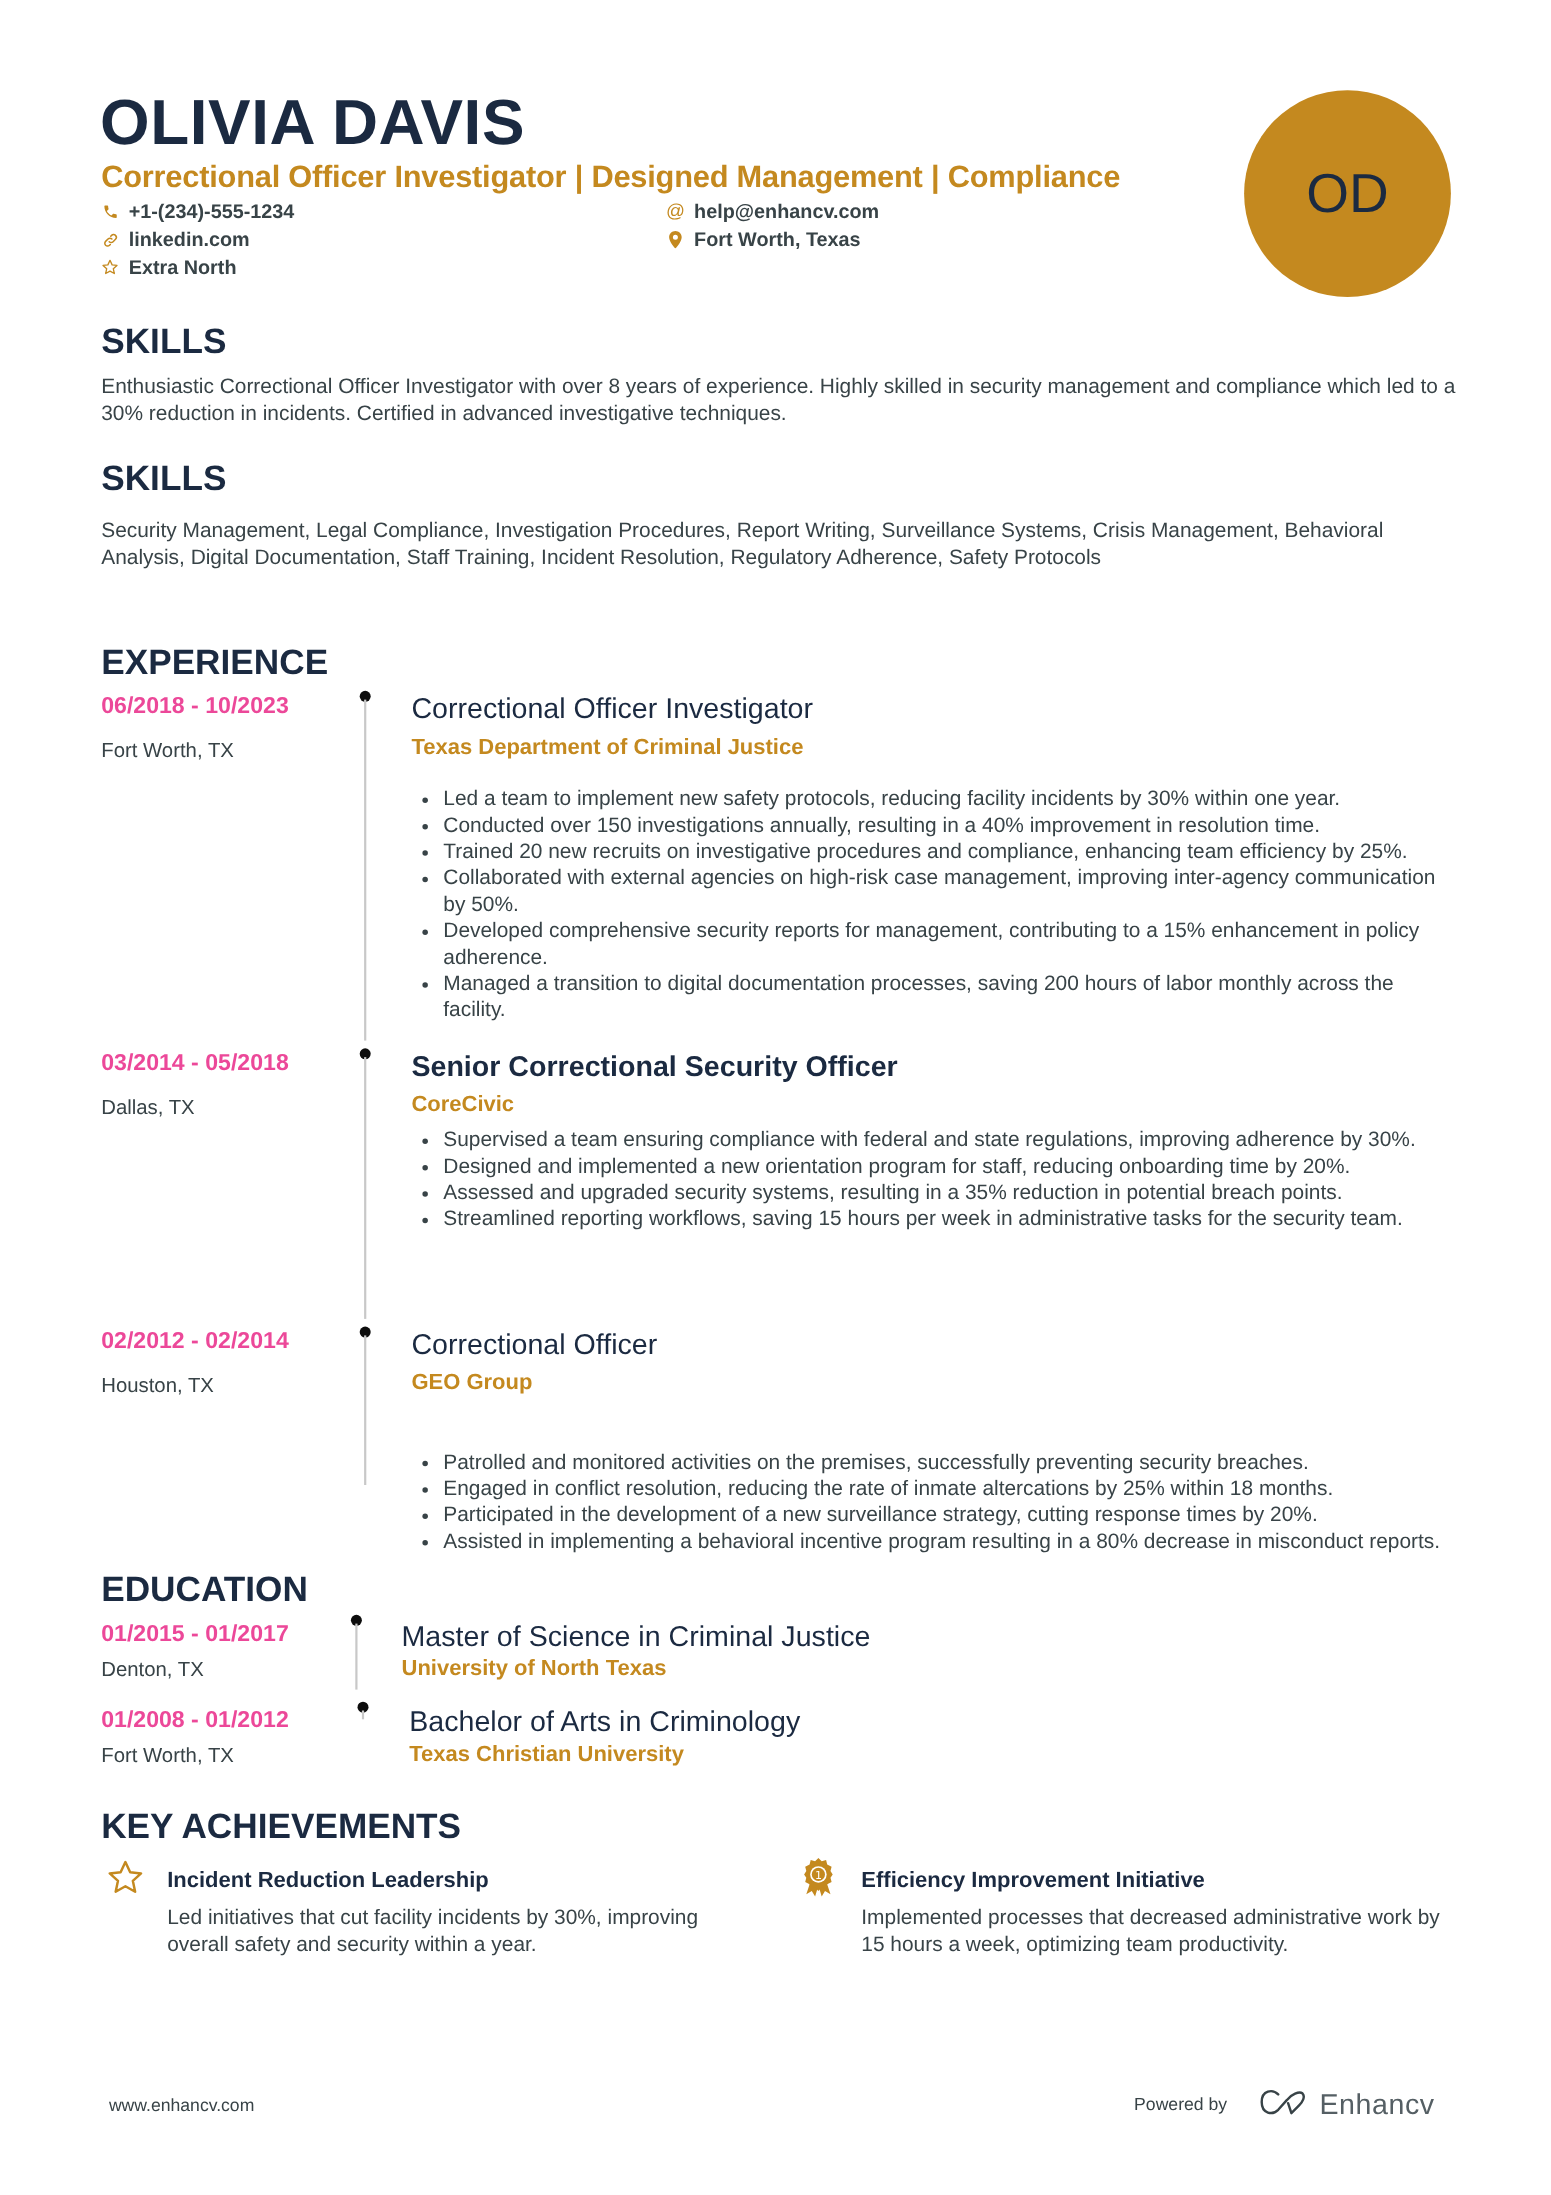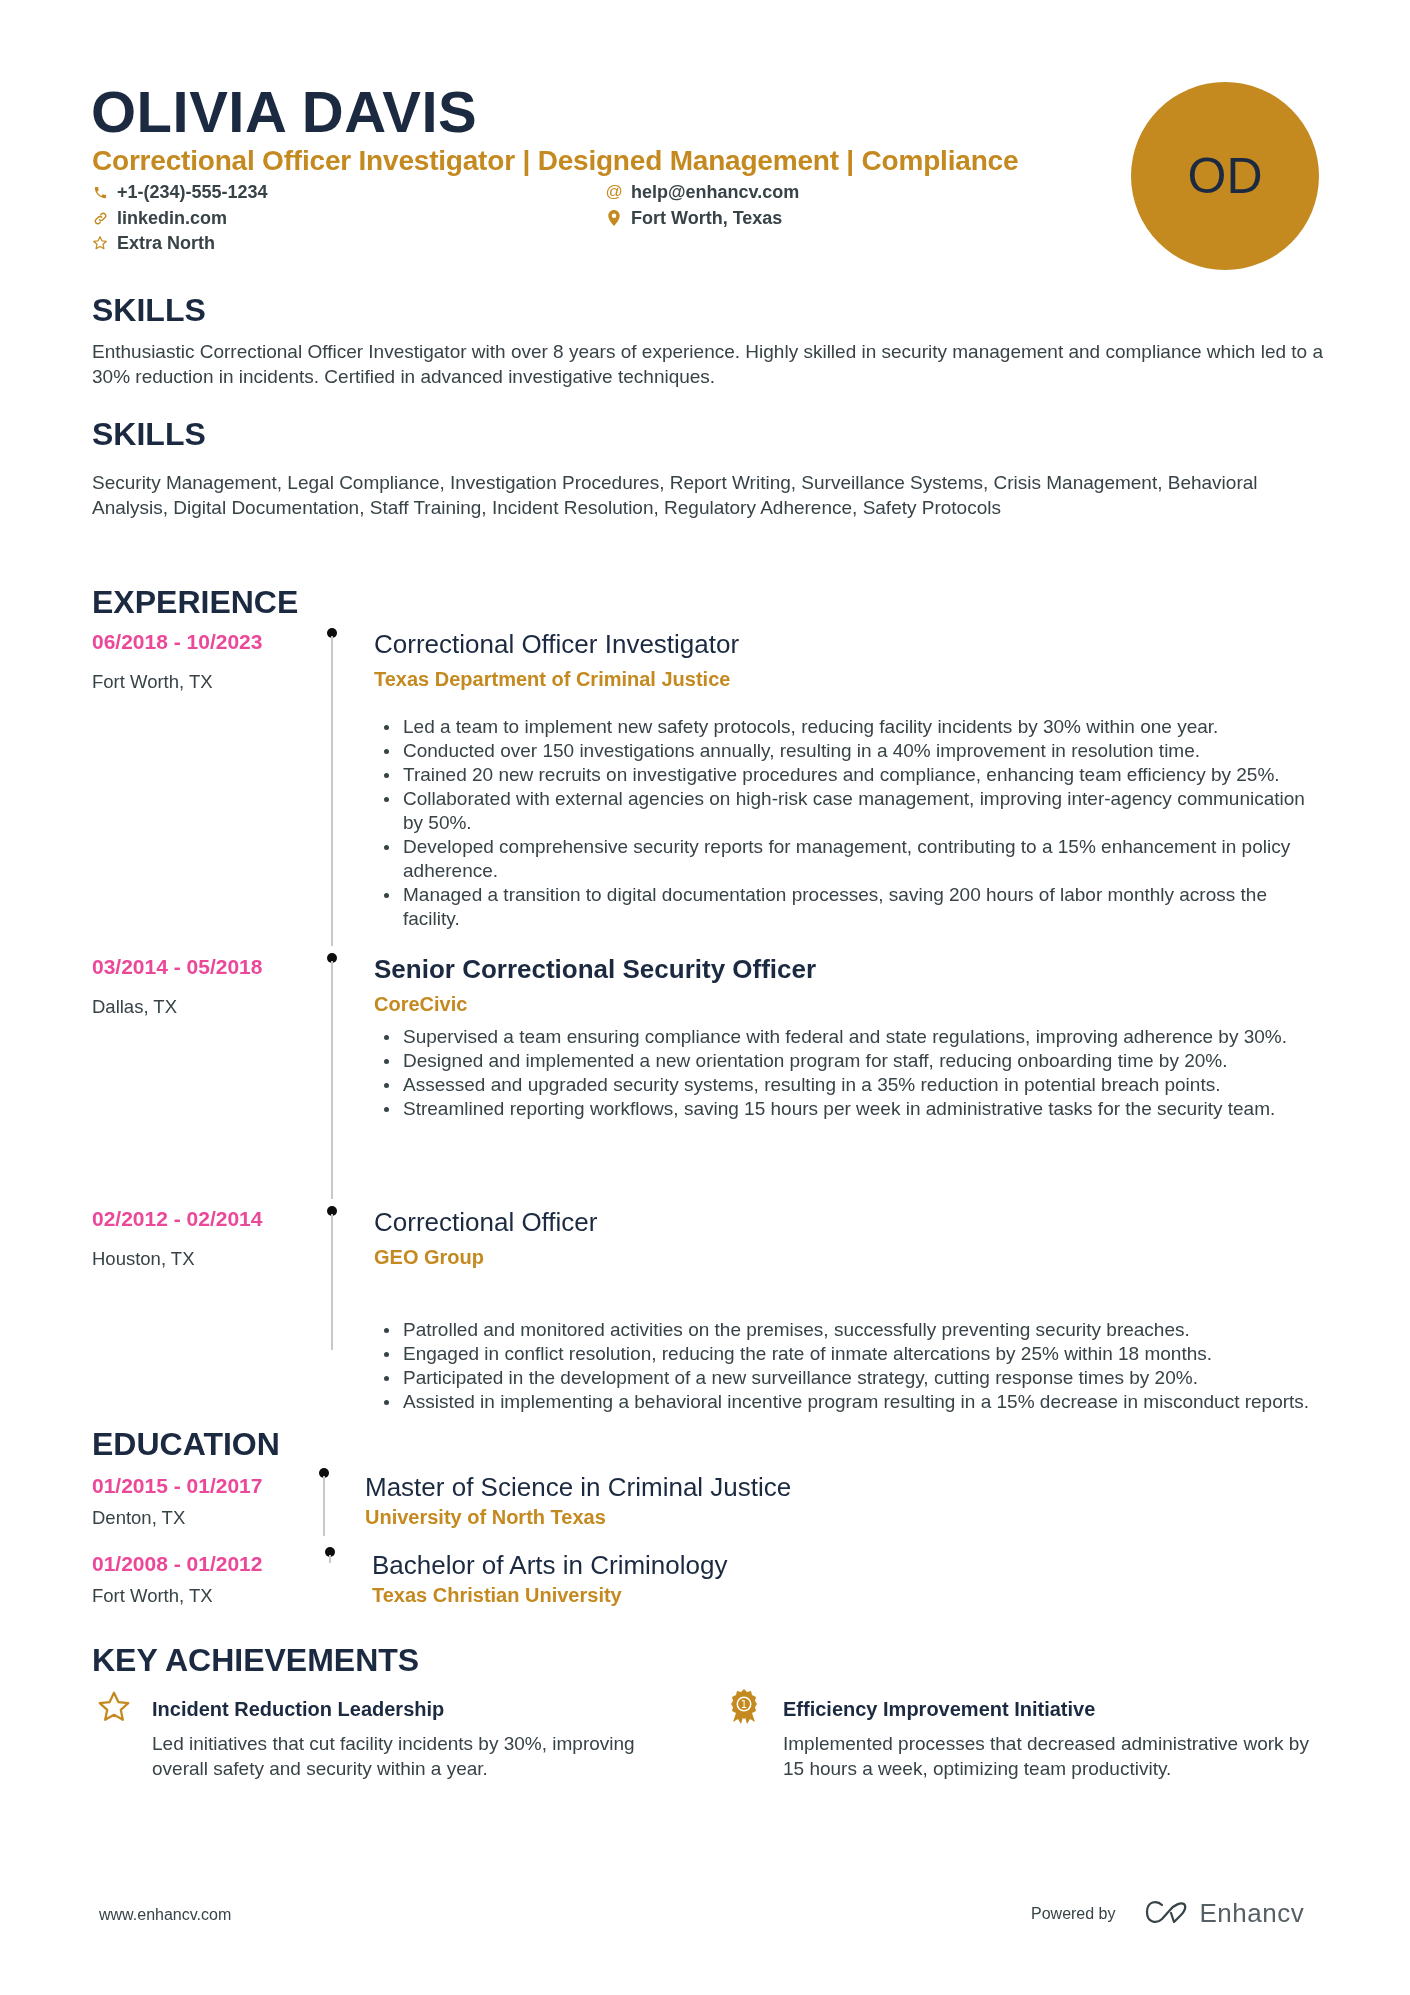--- a/index.html
+++ b/index.html
@@ -117,21 +117,21 @@
 <div class="abs date" style="top:1206px;">02/2012 - 02/2014</div>
 <div class="abs loc" style="top:1247px;">Houston, TX</div>
 <div class="abs dot" style="left:327px; top:1206px;"></div>
 <div class="abs vline" style="left:331px; top:1214px; height:136px;"></div>
 <div class="abs role" style="left:374px; top:1206px;">Correctional Officer</div>
 <div class="abs company" style="left:374px; top:1244px;">GEO Group</div>
 <ul class="abs bullets" style="left:374px; top:1278px;margin-top:40px;">
   <li>Patrolled and monitored activities on the premises, successfully preventing security breaches.</li>
   <li>Engaged in conflict resolution, reducing the rate of inmate altercations by 25% within 18 months.</li>
   <li>Participated in the development of a new surveillance strategy, cutting response times by 20%.</li>
-  <li>Assisted in implementing a behavioral incentive program resulting in a 15% decrease in misconduct reports.</li>
+  <li>Assisted in implementing a behavioral incentive program resulting in a 80% decrease in misconduct reports.</li>
 </ul>
 
 <div class="abs section-title" style="top:1424px;">EDUCATION</div>
 
 <div class="abs date" style="top:1473px;">01/2015 - 01/2017</div>
 <div class="abs loc" style="top:1506px;">Denton, TX</div>
 <div class="abs dot" style="left:319px; top:1468px;"></div>
 <div class="abs vline" style="left:323px; top:1476px; height:60px;"></div>
 <div class="abs role" style="left:365px; top:1471px;">Master of Science in Criminal Justice</div>
 <div class="abs company" style="left:365px; top:1504px;">University of North Texas</div>

